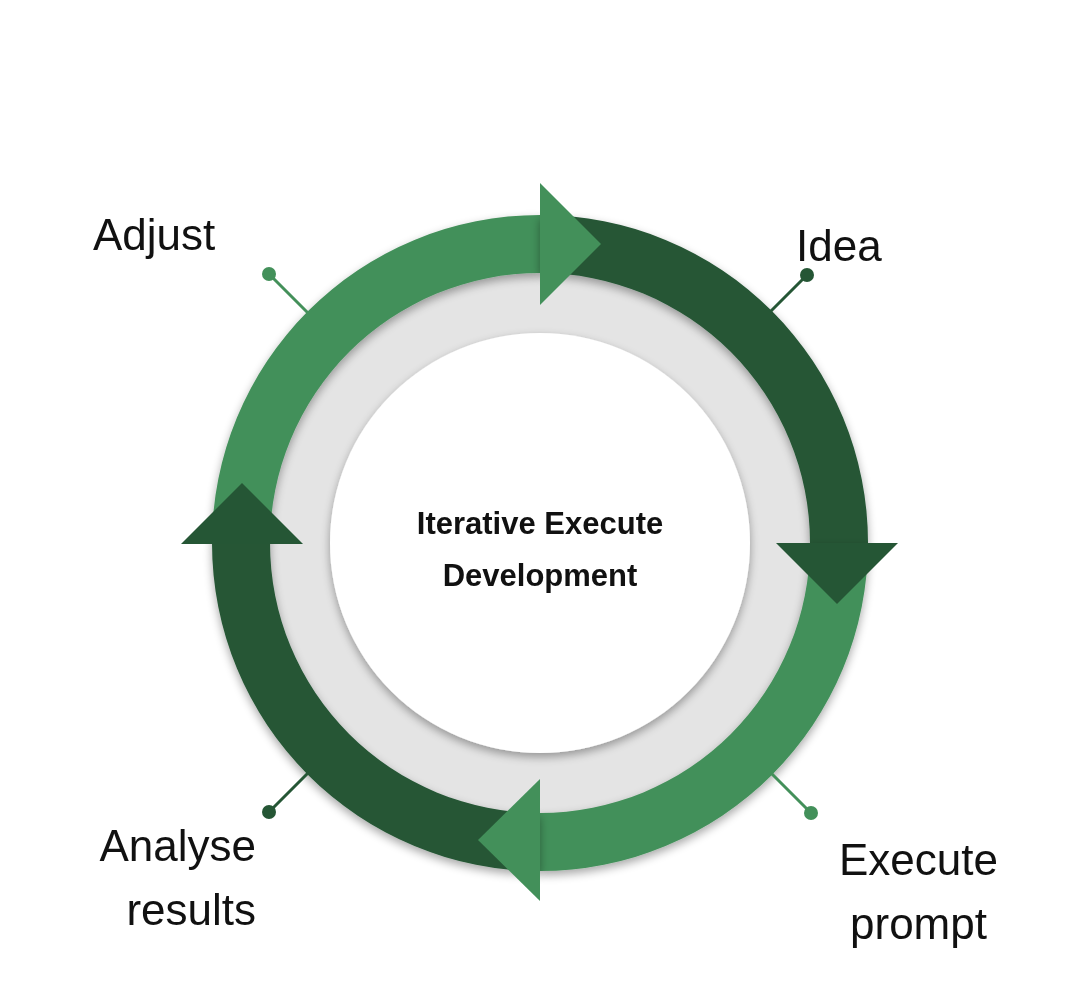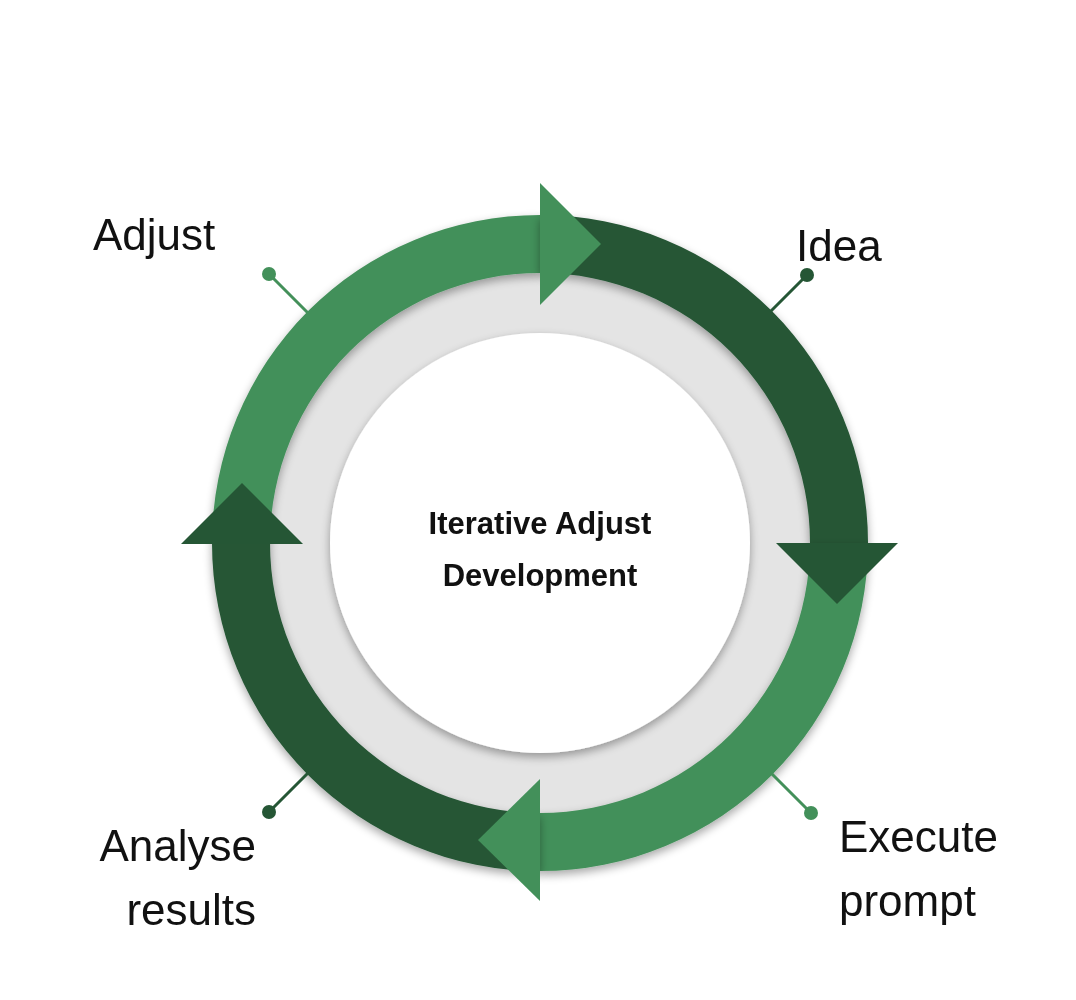--- a/index.html
+++ b/index.html
@@ -92,21 +92,21 @@
   <g>
     <line x1="811" y1="813" x2="772" y2="774" stroke="#43905a" stroke-width="3"></line>
     <circle cx="811" cy="813" r="7" fill="#43905a"></circle>
   </g>
   <g>
     <line x1="269" y1="812" x2="308" y2="773" stroke="#255635" stroke-width="3"></line>
     <circle cx="269" cy="812" r="7" fill="#255635"></circle>
   </g>
 </svg>
 
-<div class="center-title">Iterative Adjust
+<div class="center-title">Iterative Execute
 Development</div>
 
 <div class="stage-label" style="left:93px; top:203px;">Adjust</div>
 <div class="stage-label" style="left:796px; top:214px;">Idea</div>
 <div class="stage-label" style="left:84px; top:814px; text-align:right; width:172px;">Analyse
 results</div>
-<div class="stage-label" style="left:839px; top:805px;">Execute
+<div class="stage-label" style="left:839px; top:828px;text-align:center;">Execute
 prompt</div>
 
 </body></html>

